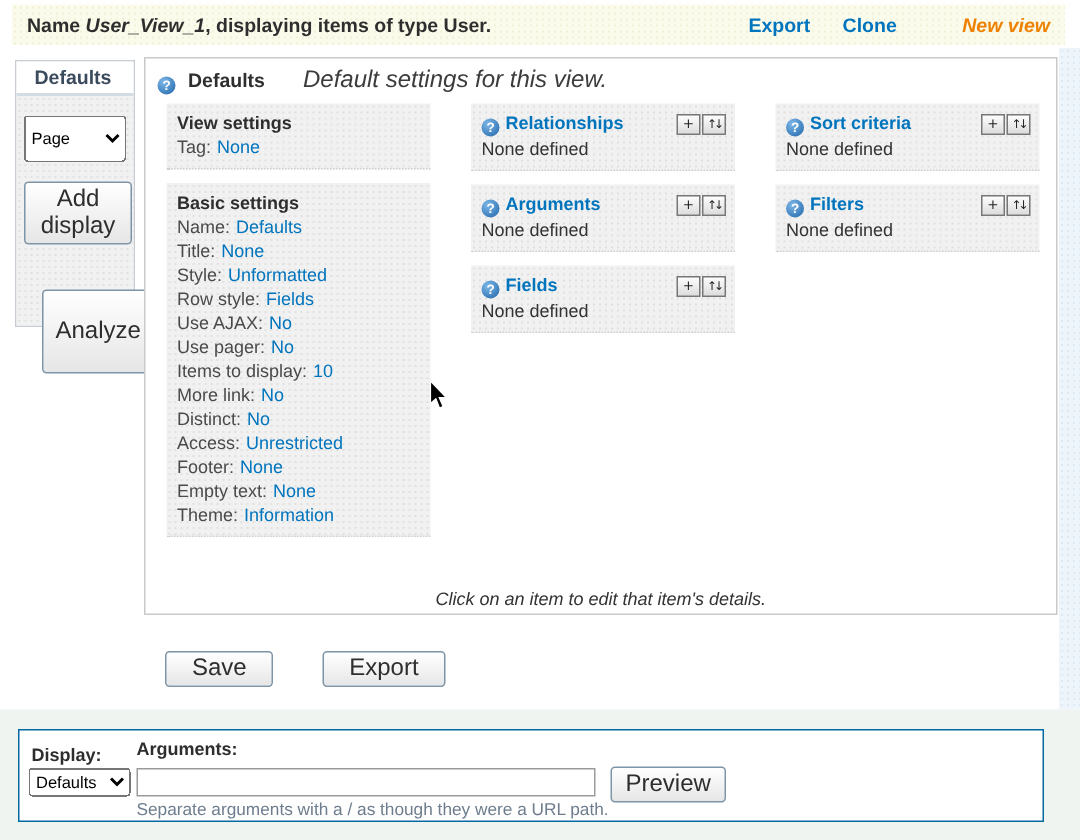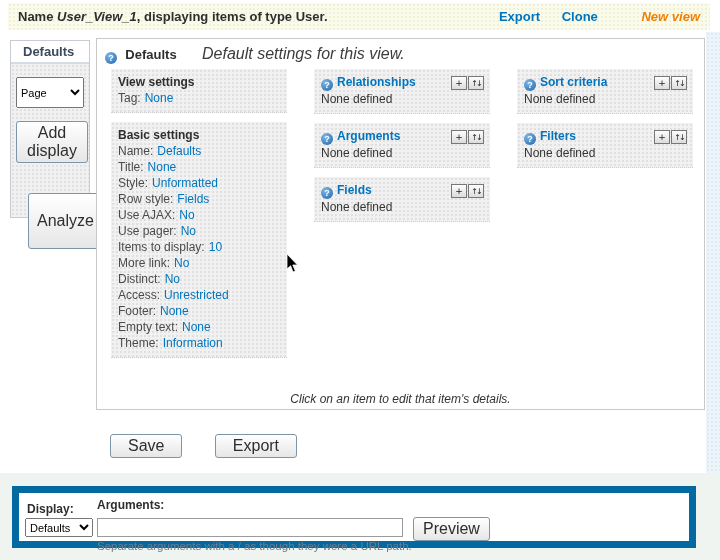--- a/index.html
+++ b/index.html
@@ -109,21 +109,21 @@
   .form-actions{position:absolute; left:110px; top:434px;}
   .form-actions .btn{margin-right:29px; padding:2px 17px;}
 
   
   .preview-area{
     position:absolute; left:0; top:473px; width:720px; height:87px;
     background:#f0f4f1;
   }
   .preview-box{
     position:absolute; left:12px; top:13px; width:684px; height:62px;
-    border:7px solid #0369a1; background:#fff; box-sizing:border-box;
+    border:1px solid #0369a1; background:#fff; box-sizing:border-box;
   }
   .pv-label{position:absolute; font-weight:bold; color:#2e2e2e; font-size:12px;}
   .pv-display-label{left:8px; top:9px;}
   .pv-args-label{left:78px; top:5px;}
   .pv-select{
     position:absolute; left:6px; top:25px; width:68px; height:19px;
     font-size:11px; font-family:"Liberation Sans",sans-serif;
   }
   .pv-input{
     position:absolute; left:78px; top:25px; width:306px; height:19px;

